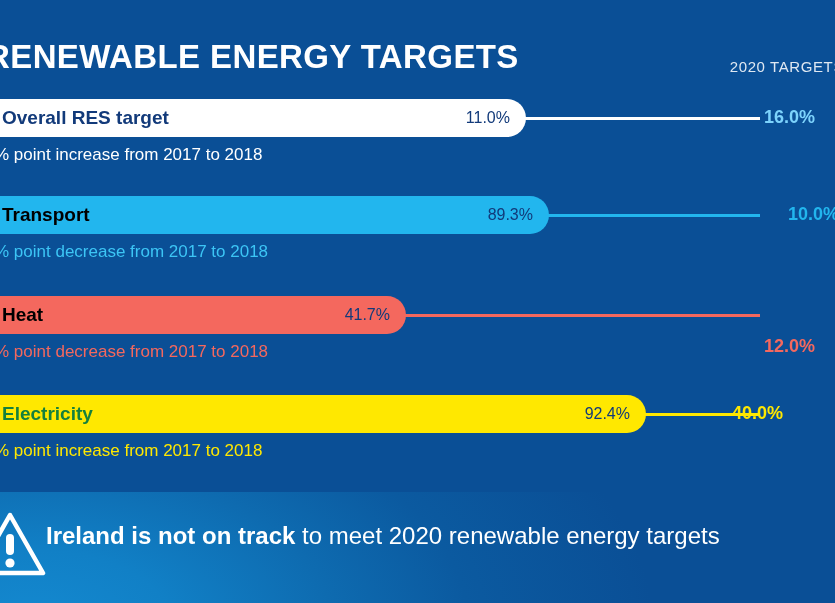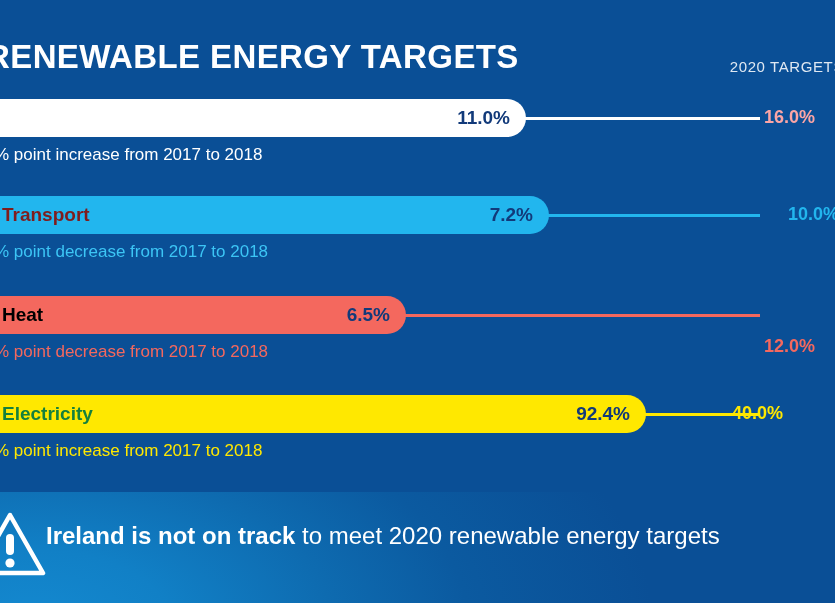--- a/index.html
+++ b/index.html
@@ -76,22 +76,22 @@
     padding-left: 24px;
     padding-right: 16px;
   }
   .bar-label {
     font-size: 19px;
     font-weight: bold;
     white-space: nowrap;
   }
   .bar-value {
     margin-left: auto;
-    font-size: 19px;
-    font-weight: bold;
+    font-size: 16px;
+    font-weight: normal;
     white-space: nowrap;
     text-align: center;
   }
   .connector {
     position: absolute;
     height: 3px;
     top: 18px;
   }
   .target-value {
     position: absolute;
@@ -146,41 +146,42 @@
 
   <div class="bg-top"></div>
   <div class="bg-bottom"></div>
 
   <div class="title">RENEWABLE ENERGY TARGETS</div>
 
   <div class="target-header">2020 TARGETS</div>
 
   <div class="row" id="row-0" style="top:99px;">
     <div class="bar" id="bar-0" style="width: 548px; background: rgb(255, 255, 255);">
+      <span class="bar-label" id="barlabel-0" style="color: rgb(18, 58, 122);">Overall RES target</span>
       <span class="bar-value" id="barvalue-0" style="color: rgb(18, 58, 122);">11.0%</span>
     </div>
     <div class="connector" id="conn-0" style="left: 520px; width: 240px; background: rgb(255, 255, 255);"></div>
-    <div class="target-value" id="target-0" style="left: 764px; color: #fca5a5;">16.0%</div>
+    <div class="target-value" id="target-0" style="left: 764px; color: #7dd3fc;">16.0%</div>
     <div class="caption" id="cap-0" style="top: 46px; color: rgb(255, 255, 255);">% point increase from 2017 to 2018</div>
   </div>
 
   <div class="row" id="row-1" style="top:196px;">
     <div class="bar" id="bar-1" style="width: 571px; background: rgb(34, 182, 238);">
-      <span class="bar-label" id="barlabel-1" style="color: #7f1d1d;">Transport</span>
-      <span class="bar-value" id="barvalue-1" style="color: rgb(18, 58, 122);">7.2%</span>
+      <span class="bar-label" id="barlabel-1" style="color: #000000;">Transport</span>
+      <span class="bar-value" id="barvalue-1" style="color: rgb(18, 58, 122);">89.3%</span>
     </div>
     <div class="connector" id="conn-1" style="left: 543px; width: 217px; background: rgb(34, 182, 238);"></div>
     <div class="target-value" id="target-1" style="left: 764px; color: rgb(34, 182, 238); margin-left: 24px;">10.0%</div>
     <div class="caption" id="cap-1" style="top: 46px; color: rgb(60, 197, 245);">% point decrease from 2017 to 2018</div>
   </div>
 
   <div class="row" id="row-2" style="top:296px;">
     <div class="bar" id="bar-2" style="width: 428px; background: rgb(244, 104, 94);">
       <span class="bar-label" id="barlabel-2" style="color: #000000;">Heat</span>
-      <span class="bar-value" id="barvalue-2" style="color: rgb(18, 58, 122);">6.5%</span>
+      <span class="bar-value" id="barvalue-2" style="color: rgb(18, 58, 122);">41.7%</span>
     </div>
     <div class="connector" id="conn-2" style="left: 400px; width: 360px; background: rgb(244, 104, 94);"></div>
     <div class="target-value" id="target-2" style="left: 764px; color: rgb(244, 104, 94); margin-top: 32px;">12.0%</div>
     <div class="caption" id="cap-2" style="top: 46px; color: rgb(244, 104, 94);">% point decrease from 2017 to 2018</div>
   </div>
 
   <div class="row" id="row-3" style="top:395px;">
     <div class="bar" id="bar-3" style="width: 668px; background: rgb(255, 232, 0);">
       <span class="bar-label" id="barlabel-3" style="color: #15803d;">Electricity</span>
       <span class="bar-value" id="barvalue-3" style="color: rgb(18, 58, 122);">92.4%</span>

